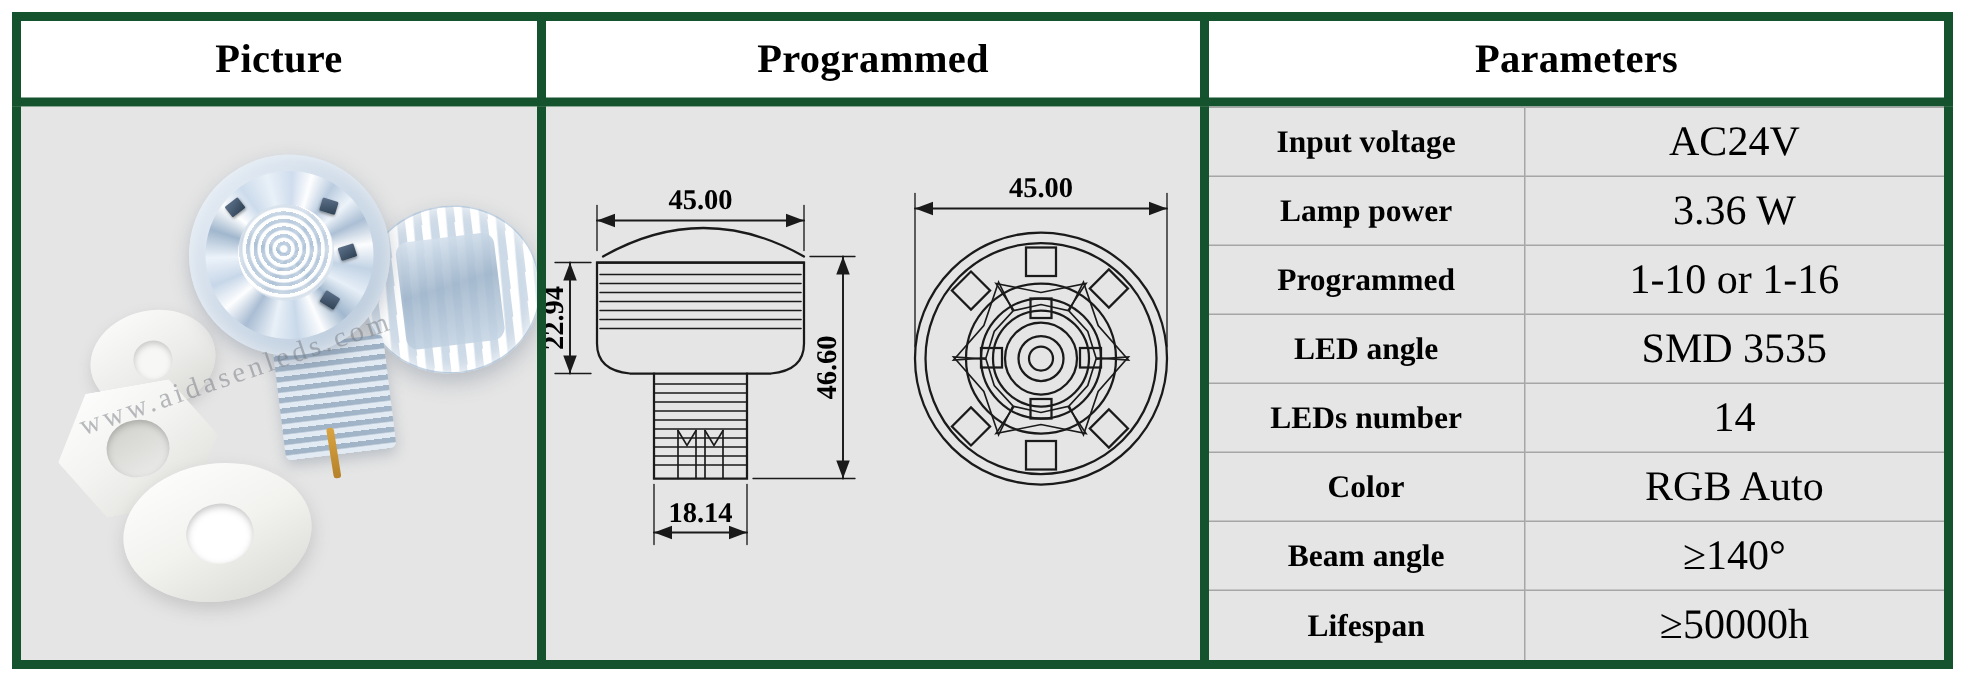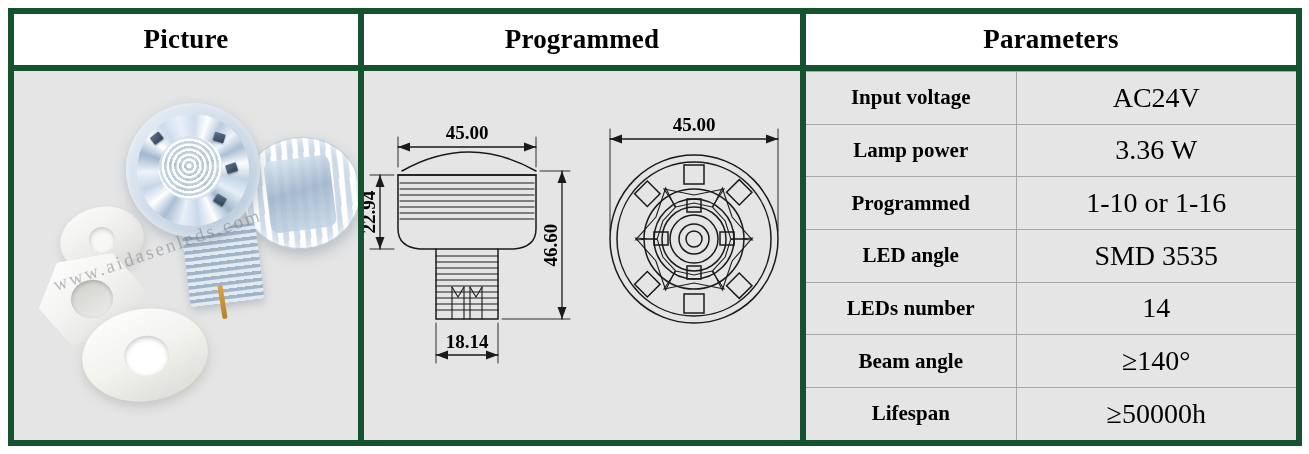--- a/index.html
+++ b/index.html
@@ -370,20 +370,24 @@
               </tr>
               <tr>
                 <td class="p-label">LED angle</td>
                 <td class="p-value">SMD 3535</td>
               </tr>
               <tr>
                 <td class="p-label">LEDs number</td>
                 <td class="p-value">14</td>
               </tr>
               <tr>
+                <td class="p-label">Color</td>
+                <td class="p-value">RGB Auto</td>
+              </tr>
+              <tr>
                 <td class="p-label">Beam angle</td>
                 <td class="p-value">≥140°</td>
               </tr>
               <tr>
                 <td class="p-label">Lifespan</td>
                 <td class="p-value">≥50000h</td>
               </tr>
             </tbody>
           </table>
         </td>

